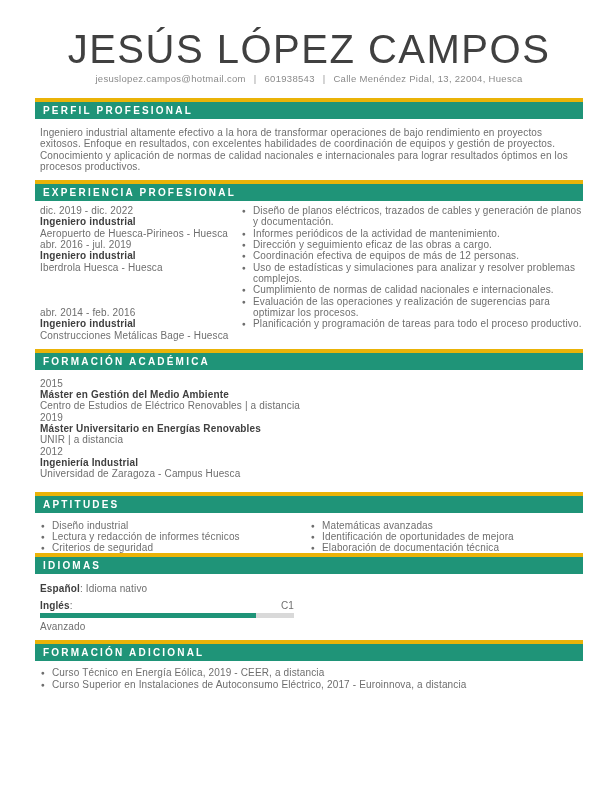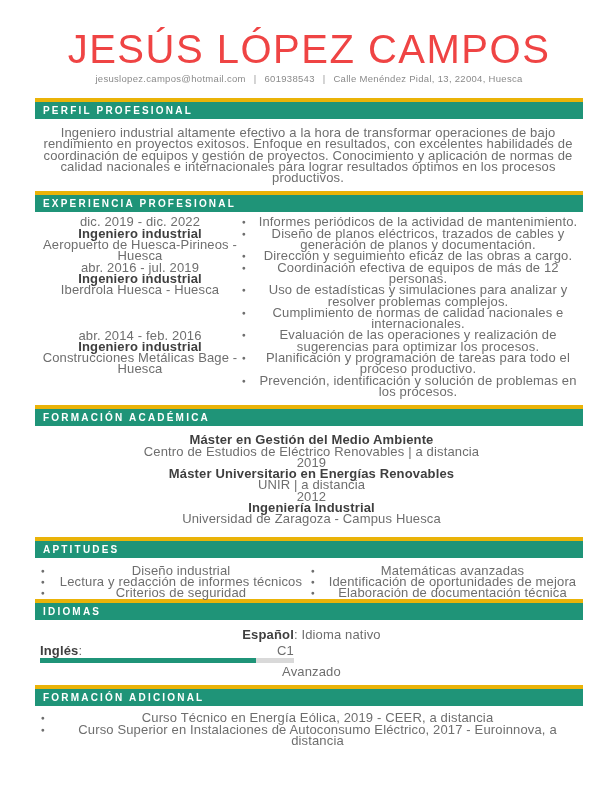--- a/index.html
+++ b/index.html
@@ -11,21 +11,21 @@
     font-family:"Liberation Sans", sans-serif;
     color:#6e6e6e;
     box-sizing:border-box;
     padding:28px 29px 0 35px;
     overflow:hidden;
   }
   
   .name {
     margin:0; padding:0;
     font-size:40px; font-weight:400;
-    color:#ef4444;
+    color:#404040;
     text-align:center;
     letter-spacing:1.5px;
     line-height:1.05;
     white-space:nowrap;
   }
   .contact {
     text-align:center;
     font-size:9.5px;
     color:#8a8a8a;
     margin-top:3px;
@@ -43,21 +43,21 @@
     letter-spacing:2.2px;
     padding:4px 8px 3px 8px;
     line-height:10px;
   }
   .mt14 { margin-top:14px; }
   .mt8  { margin-top:8px; }
   .mt12 { margin-top:12px; }
   .mt6  { }
 
   
-  .body-text, li, .job, .edu, .lang-block { font-size:13px; line-height:11.3px; letter-spacing:0.15px;text-align:center; }
+  .body-text, li, .job, .edu, .lang-block { font-size:10px; line-height:11.3px; letter-spacing:0.15px; }
   p.body-text { margin:8px 0 0 5px; max-width:536px; }
 
   b, .bold { font-weight:700; color:#3f3f3f; }
 
   
   .exp-row { display:flex; margin-top:4px; }
   .exp-left { width:205px; padding-left:5px; box-sizing:border-box; }
   .exp-right { flex:1; padding-left:1px; }
   .job-gap { margin-top:34px; }
 
@@ -123,38 +123,38 @@
         <div>Iberdrola Huesca - Huesca</div>
       </div>
       <div class="job job-gap">
         <div>abr. 2014 - feb. 2016</div>
         <div class="bold">Ingeniero industrial</div>
         <div>Construcciones Metálicas Bage - Huesca</div>
       </div>
     </div>
     <div class="exp-right">
       <ul class="bullets">
+        <li>Diseño de planos eléctricos, trazados de cables y generación de planos y documentación.</li>
         <li>Informes periódicos de la actividad de mantenimiento.</li>
-        <li>Diseño de planos eléctricos, trazados de cables y generación de planos y documentación.</li>
         <li>Dirección y seguimiento eficaz de las obras a cargo.</li>
         <li>Coordinación efectiva de equipos de más de 12 personas.</li>
         <li>Uso de estadísticas y simulaciones para analizar y resolver problemas complejos.</li>
         <li>Cumplimiento de normas de calidad nacionales e internacionales.</li>
         <li>Evaluación de las operaciones y realización de sugerencias para optimizar los procesos.</li>
         <li>Planificación y programación de tareas para todo el proceso productivo.</li>
-        <li>Prevención, identificación y solución de problemas en los procesos.</li>
       </ul>
     </div>
   </div>
 
   <div class="bar mt8">
     <span>FORMACIÓN ACADÉMICA</span>
   </div>
   <div class="edu-wrap">
     <div class="edu">
+      <div>2015</div>
       <div class="bold">Máster en Gestión del Medio Ambiente</div>
       <div>Centro de Estudios de Eléctrico Renovables | a distancia</div>
     </div>
     <div class="edu">
       <div>2019</div>
       <div class="bold">Máster Universitario en Energías Renovables</div>
       <div>UNIR | a distancia</div>
     </div>
     <div class="edu">
       <div>2012</div>

